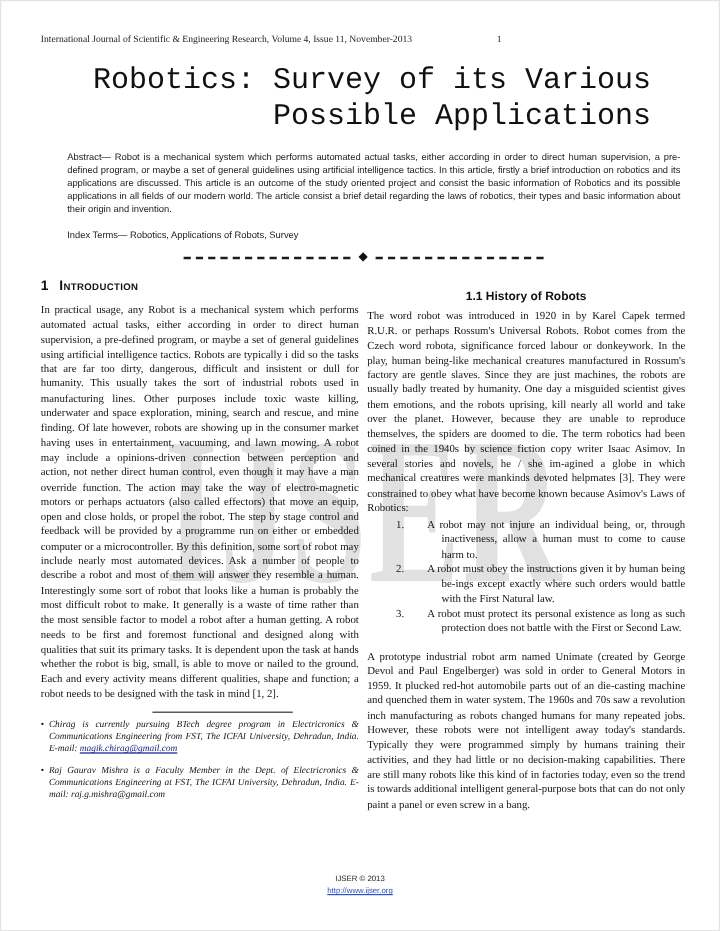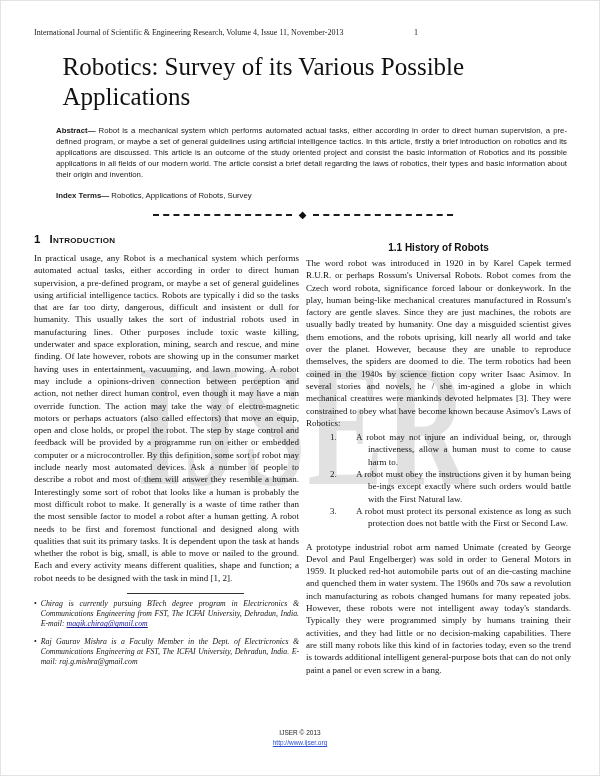--- a/index.html
+++ b/index.html
@@ -14,22 +14,22 @@
     overflow: hidden;
     padding: 27px 28px 0 33px;
   }
   
   .hdr { position: relative; font-size: 8px; line-height: 10px; color: #1a1a1a; }
   .hdr .pagenum { position: absolute; left: 380px; top: 0; }
   
   .title {
     margin: 14px auto 0 auto;
     max-width: 480px;
-    text-align: left;
-    font-family: Liberation Serif, serif;
+    text-align: right;
+    font-family: Liberation Mono, monospace;
     font-weight: 400;
     font-size: 25px;
     line-height: 30px;
     color: #111;
   }
   .authors {
     margin-top: 7px;
     text-align: center;
     font-family: "Liberation Sans", sans-serif;
     font-size: 9px;
@@ -40,21 +40,21 @@
     font-family: "Liberation Sans", sans-serif;
     font-size: 7.8px;
     line-height: 11px;
     text-align: justify;
     padding-left: 22px;
     padding-right: 4px;
     color: #1a1a1a;
   }
   .abs { margin-top: 13px; }
   .idx { margin-top: 10px; }
-  .abs b, .idx b { font-weight: bold; }
+  .abs b, .idx b { font-weight: normal; }
   
   .divider {
     width: 300px;
     margin: 9px auto 0 auto;
     display: flex;
     align-items: center;
     gap: 7px;
   }
   .divider .dash { flex: 1; border-top: 2px dashed #1c1c1c; }
   .divider .diamond { font-size: 10px; line-height: 10px; color: #111; }

